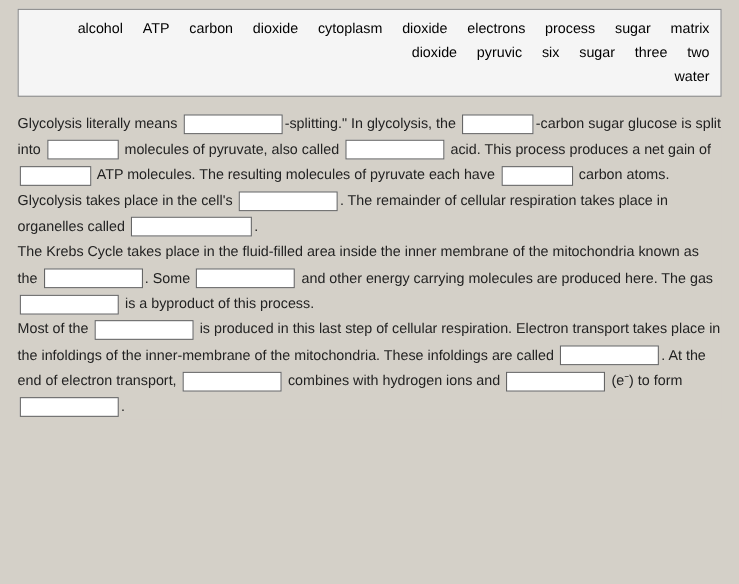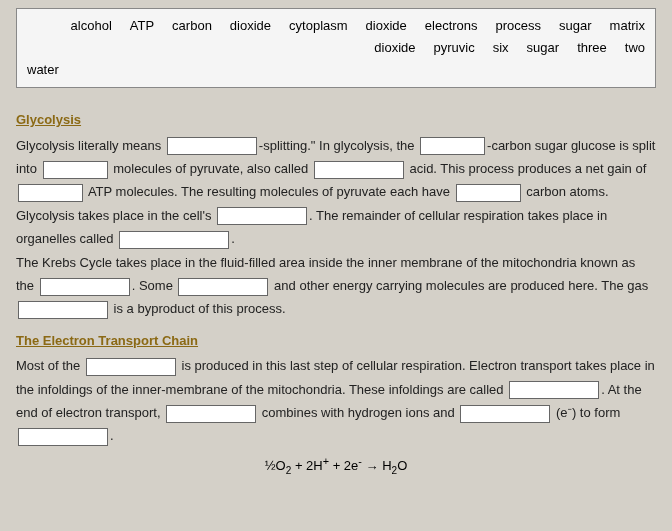--- a/index.html
+++ b/index.html
@@ -92,41 +92,36 @@
     <span>process</span>
     <span>sugar</span>
     <span>matrix</span>
     <span>dioxide</span>
     <span>pyruvic</span>
     <span>six</span>
     <span>sugar</span>
     <span>three</span>
     <span>two</span>
   </div>
-  <div style="display:flex;justify-content:flex-start;margin-top:0;">
+  <div style="display:flex;justify-content:flex-end;margin-top:0;">
     <span>water</span>
   </div>
 </div>
 
 <div class="content">
 
-  <div class="section-title">Glycolysis</div>
 
   <div class="text-block">
     <span>Glycolysis literally means </span><input class="blank blank-md" type="text" style=""><span>-splitting." In glycolysis, the </span><input class="blank blank-sm" type="text" style=""><span>-carbon sugar glucose is split into </span><input class="blank blank-sm" type="text" style=""><span> molecules of pyruvate, also called </span><input class="blank blank-md" type="text" style=""><span> acid. This process produces a net gain of </span><input class="blank blank-sm" type="text" style=""><span> ATP molecules. The resulting molecules of pyruvate each have </span><input class="blank blank-sm" type="text" style=""><span> carbon atoms. Glycolysis takes place in the cell's </span><input class="blank blank-md" type="text" style=""><span>. The remainder of cellular respiration takes place in organelles called </span><input class="blank blank-lg" type="text" style=""><span>.</span>
   </div>
 
 
   <div class="text-block">
     <span>The Krebs Cycle takes place in the fluid-filled area inside the inner membrane of the mitochondria known as the </span><input class="blank blank-md" type="text" style=""><span>. Some </span><input class="blank blank-md" type="text" style=""><span> and other energy carrying molecules are produced here. The gas </span><input class="blank blank-md" type="text" style=""><span> is a byproduct of this process.</span>
   </div>
 
-  <div class="section-title">The Electron Transport Chain</div>
 
   <div class="text-block">
     <span>Most of the </span><input class="blank blank-md" type="text" style=""><span> is produced in this last step of cellular respiration. Electron transport takes place in the infoldings of the inner-membrane of the mitochondria. These infoldings are called </span><input class="blank blank-md" type="text" style=""><span>. At the end of electron transport, </span><input class="blank blank-md" type="text" style=""><span> combines with hydrogen ions and </span><input class="blank blank-md" type="text" style=""><span> (e⁻) to form </span><input class="blank blank-md" type="text" style=""><span>.</span>
   </div>
 
-  <div class="equation">
-    <span>½O<sub>2</sub> + 2H<sup>+</sup> + 2e<sup>-</sup> → H<sub>2</sub>O</span>
-  </div>
 
 </div>
 
 </body></html>

